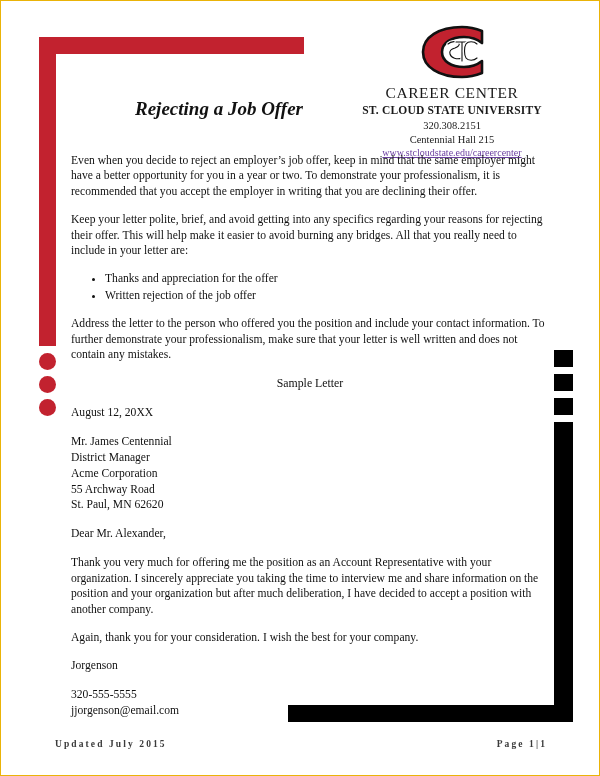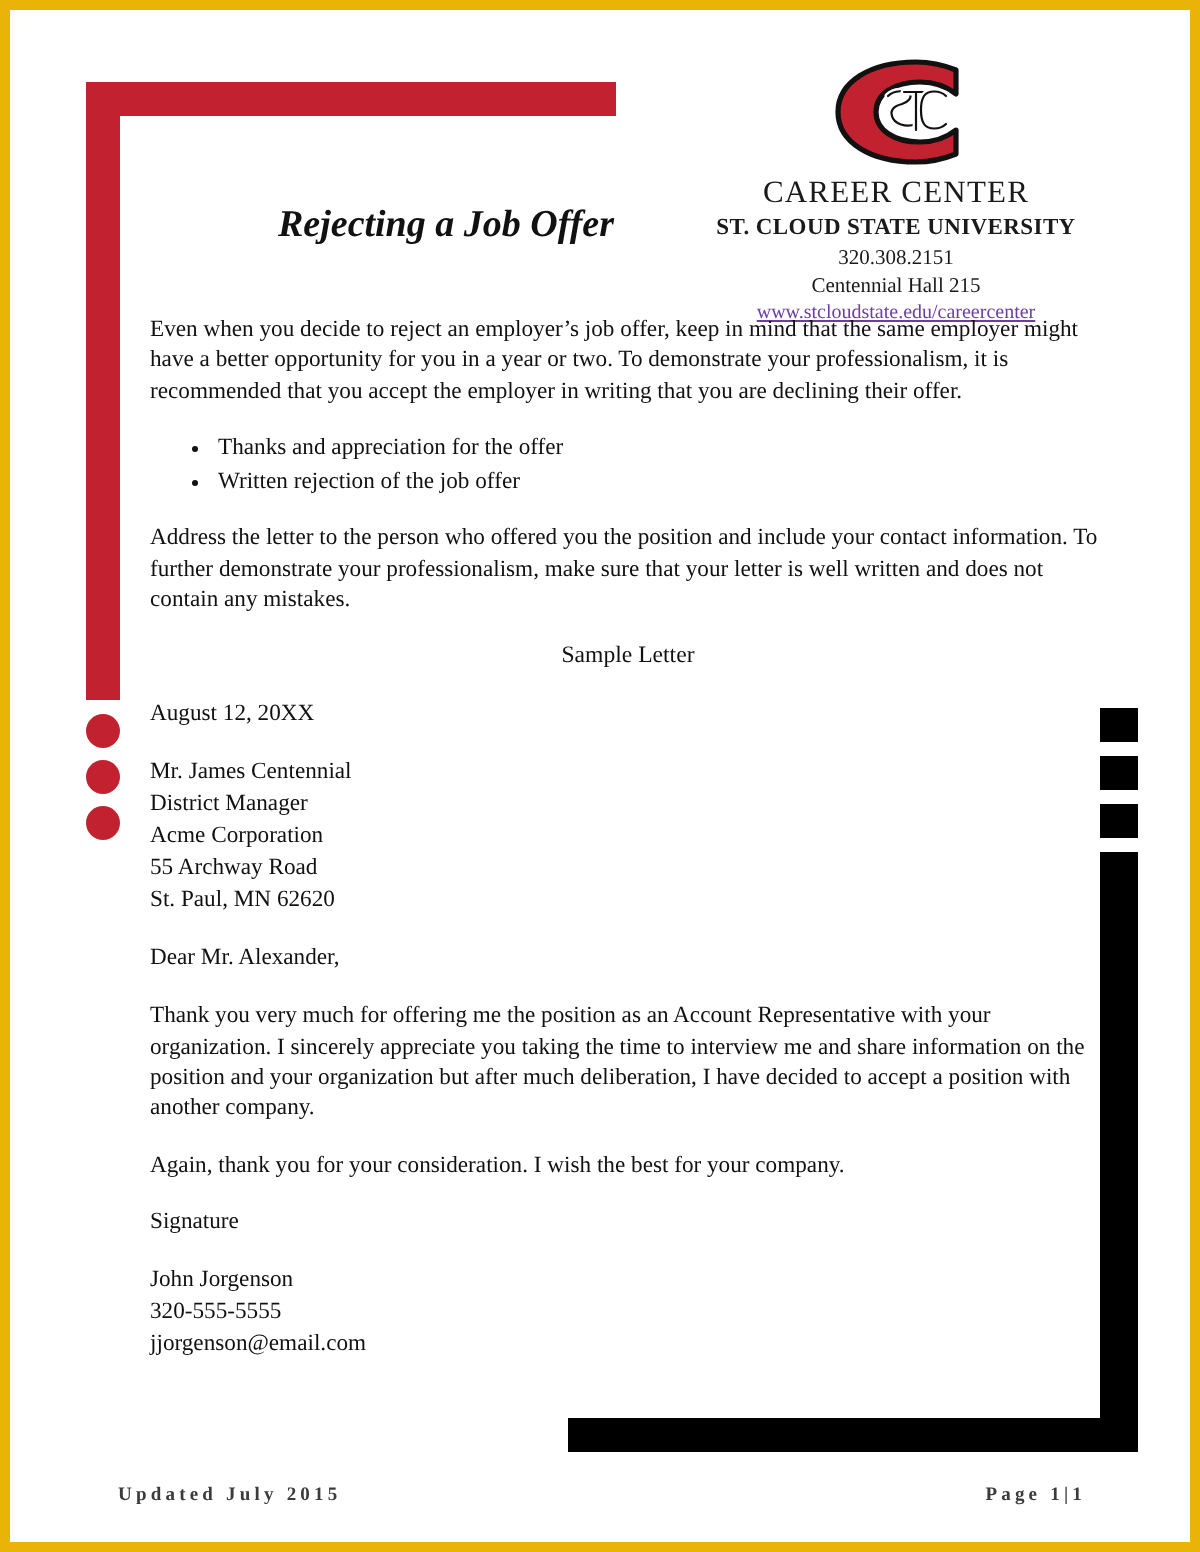--- a/index.html
+++ b/index.html
@@ -5,21 +5,21 @@
   html, body {
     margin: 0;
     padding: 0;
     background: #ffffff;
   }
   #page {
     position: relative;
     width: 600px;
     height: 776px;
     background: #ffffff;
-    border: 5px solid #eab308;
+    border: 1px solid #eab308;
     box-sizing: border-box;
     overflow: hidden;
     font-family: "Liberation Serif", "DejaVu Serif", serif;
     color: #111111;
   }
 
   
   .red-top-bar {
     position: absolute;
     left: 38px;
@@ -217,20 +217,21 @@
     <div class="org-sub">ST. CLOUD STATE UNIVERSITY</div>
     <div class="org-phone">320.308.2151</div>
     <div class="org-addr">Centennial Hall 215</div>
     <div class="org-url">www.stcloudstate.edu/careercenter</div>
   </div>
 
   <div class="doc-title">Rejecting a Job Offer</div>
 
   <div class="content">
     <p class="para">Even when you decide to reject an employer’s job offer, keep in mind that the same employer might have a better opportunity for you in a year or two.  To demonstrate your professionalism, it is recommended that you accept the employer in writing that you are declining their offer.</p>
+    <p class="para">Keep your letter polite, brief, and avoid getting into any specifics regarding your reasons for rejecting their offer.  This will help make it easier to avoid burning any bridges.  All that you really need to include in your letter are:</p>
 
     <ul class="bullets">
       <li>Thanks and appreciation for the offer</li>
       <li>Written rejection of the job offer</li>
     </ul>
 
     <p class="para">Address the letter to the person who offered you the position and include your contact information.  To further demonstrate your professionalism, make sure that your letter is well written and does not contain any mistakes.</p>
 
     <div class="sample-heading">Sample Letter</div>
 
@@ -244,24 +245,23 @@
       <div class="letter-line">55 Archway Road</div>
       <div class="letter-line">St. Paul, MN 62620</div>
       <div class="block-gap"></div>
 
       <div class="letter-line">Dear Mr. Alexander,</div>
       <div class="block-gap"></div>
 
       <p class="para">Thank you very much for offering me the position as an Account Representative with your organization.  I sincerely appreciate you taking the time to interview me and share information on the position and your organization but after much deliberation, I have decided to accept a position with another company.</p>
       <p class="para">Again, thank you for your consideration. I wish the best for your company.</p>
 
-      <div class="letter-line">Signature</div>
-      <div class="block-gap"></div>
-
-      <div class="letter-line">John Jorgenson</div>
+      <div class="letter-line">Jorgenson</div>
+      <div class="block-gap"></div>
+
       <div class="letter-line">320-555-5555</div>
       <div class="letter-line">jjorgenson@email.com</div>
     </div>
   </div>
 
   <div class="footer">
     <div>Updated July 2015</div>
     <div>Page 1|1</div>
   </div>
 

